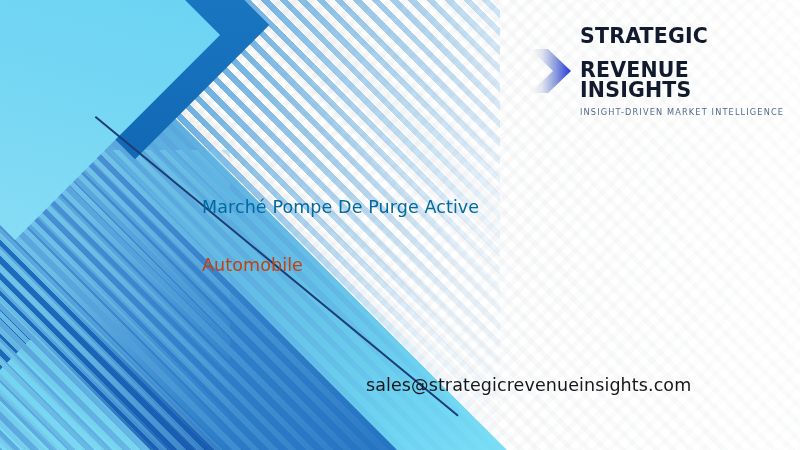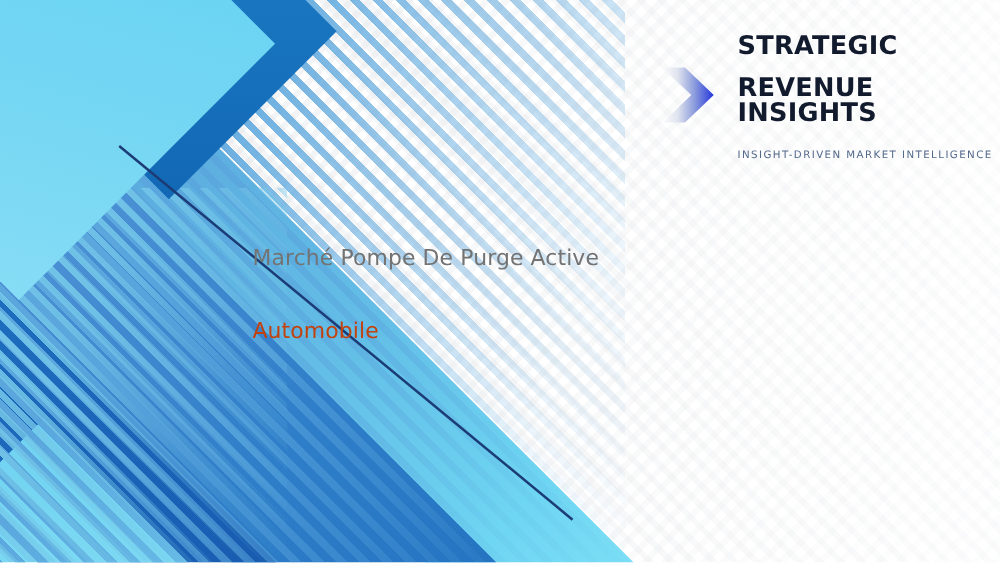--- a/index.html
+++ b/index.html
@@ -154,47 +154,46 @@
     transform: rotate(39.5deg);
     transform-origin: 0 0;
   }
 
   
   .logo {
     position: absolute;
     left: 528px; top: 26px;
     display: flex;
     align-items: center;
-    gap: 10px;
   }
   .logo-mark { width: 52px; height: 50px; display: block; flex: 0 0 auto; }
   .logo-text { display: flex; flex-direction: column; line-height: 1; }
   .logo-line1, .logo-line2 {
     font-family: "DejaVu Sans", "Liberation Sans", sans-serif;
     font-weight: bold;
     font-size: 20.5px;
     letter-spacing: 0.2px;
     color: #121a2e;
   }
   .logo-line2 { margin-top: 13px; }
   .logo-tagline {
-    margin-top: 18px;
+    margin-top: 7px;
     font-family: "DejaVu Sans", "Liberation Sans", sans-serif;
     font-size: 8.2px;
     letter-spacing: 1.15px;
     color: #53698c;
     white-space: nowrap;
   }
 
   
   .title {
     position: absolute;
     left: 202px; top: 197px;
     font-size: 17.5px;
-    color: #737373;
+    color: #0369a1;
     letter-spacing: 0.1px;
     white-space: nowrap;
   }
   .subtitle {
     position: absolute;
     left: 202px; top: 255px;
     font-size: 17.5px;
     color: #c2410c;
     letter-spacing: 0.1px;
     white-space: nowrap;
@@ -246,14 +245,15 @@
     </svg>
     <div class="logo-text">
       <div class="logo-line1">STRATEGIC</div>
       <div class="logo-line2">REVENUE INSIGHTS</div>
       <div class="logo-tagline">INSIGHT-DRIVEN MARKET INTELLIGENCE</div>
     </div>
   </div>
 
   <div class="title">Marché Pompe De Purge Active</div>
   <div class="subtitle">Automobile</div>
+  <div class="email">sales@strategicrevenueinsights.com</div>
 
 </div>
 
 </body></html>

